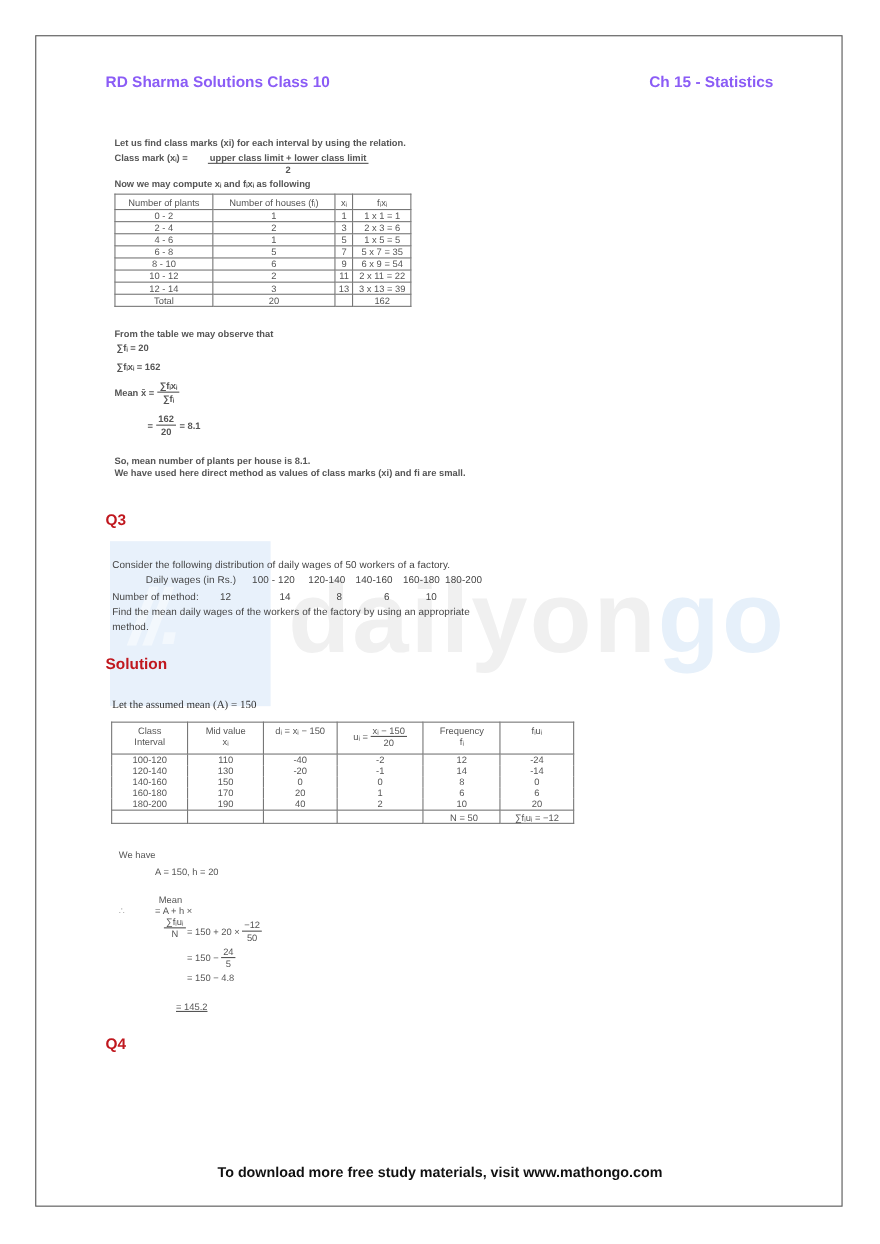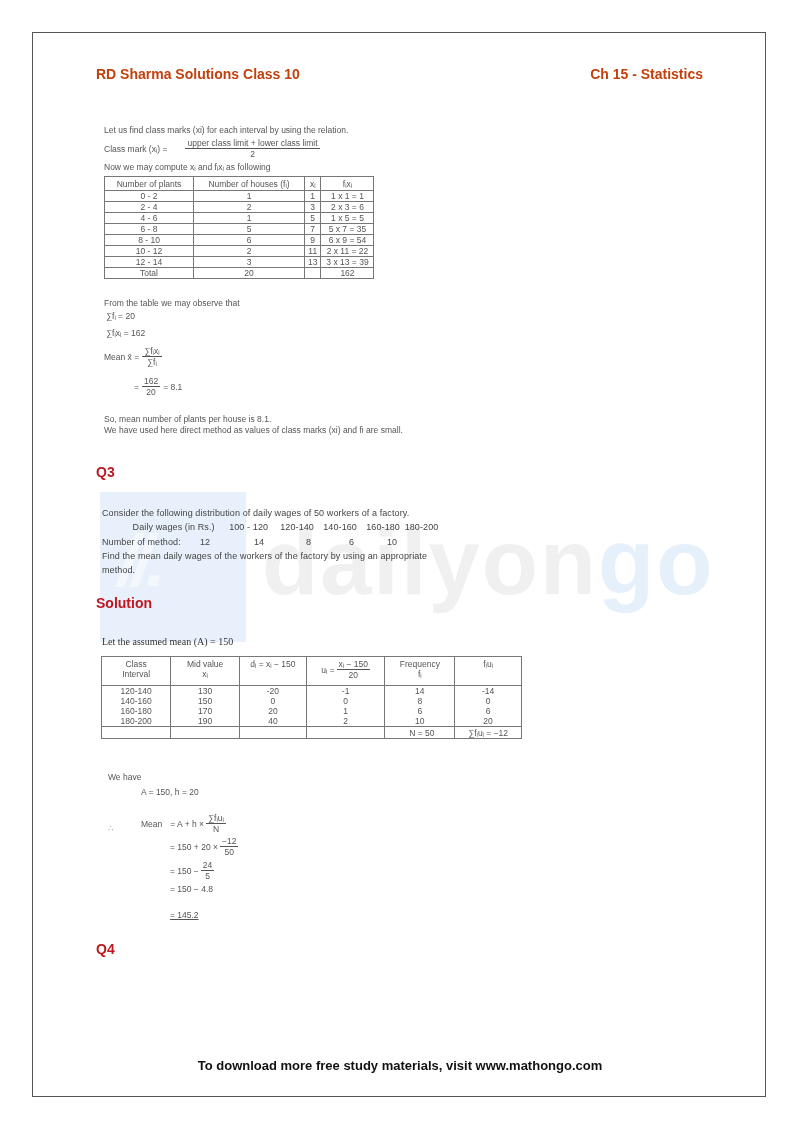--- a/index.html
+++ b/index.html
@@ -1,22 +1,22 @@
 <!DOCTYPE html>
 <html><head>
 <meta charset="utf-8">
 <style>
   html, body { margin: 0; padding: 0; background: #ffffff; }
   body { width: 800px; height: 1131px; position: relative; overflow: hidden; font-family: "Liberation Sans", sans-serif; color: #222; }
   .page-border { position: absolute; left: 32px; top: 32px; width: 734px; height: 1065px; border: 1.5px solid #555; box-sizing: border-box; }
-  .hdr { position: absolute; top: 66px; font-weight: bold; font-size: 14px; color: #c2410c; }
+  .hdr { position: absolute; top: 66px; font-weight: bold; font-size: 14px; color: #8b5cf6; }
   .hdr-left { left: 96px; }
   .hdr-right { right: 97px; }
 
-  .small { font-size: 8.5px; color: #555; }
+  .small { font-size: 8.5px; color: #555; font-weight: bold; }
   .abs { position: absolute; }
 
   
   table.t1 { position: absolute; left: 104px; top: 176px; border-collapse: collapse; font-size: 8.5px; color: #555; }
   table.t1 td, table.t1 th { border: 1px solid #777; padding: 0 3px; height: 10px; line-height: 10px; text-align: center; font-weight: normal; }
   table.t1 th { height: 13px; }
 
   .frac { display: inline-block; vertical-align: middle; text-align: center; }
   .frac .num { display: block; border-bottom: 1px solid #555; padding: 0 2px; }
   .frac .den { display: block; padding: 0 2px; }
@@ -45,21 +45,21 @@
 </style>
 </head>
 <body>
 
 <div class="page-border"></div>
 
 <div class="hdr hdr-left">RD Sharma Solutions Class 10</div>
 <div class="hdr hdr-right">Ch 15 - Statistics</div>
 
 <div class="abs small" style="left:104px; top:125px;">Let us find class marks (xi) for each interval by using the relation.</div>
-<div class="abs small" style="left:104px; top:138px; display:flex; align-items:center;">
+<div class="abs small" style="left:104px; top:138px; display:flex; align-items:flex-start;">
   <span style="margin-right:18px;">Class mark (xᵢ) =</span>
   <span class="frac">
     <span class="num">upper class limit + lower class limit</span>
     <span class="den">2</span>
   </span>
 </div>
 <div class="abs small" style="left:104px; top:162px;">Now we may compute xᵢ and fᵢxᵢ as following</div>
 
 <table class="t1">
   <tbody>
@@ -186,20 +186,28 @@
     </td>
     <td style="width:70px;">
           <div>Frequency</div>
           <div>fᵢ</div>
         </td>
     <td style="width:68px;border-radius:10px;">
           <div>fᵢuᵢ</div>
         </td>
   </tr>
   <tr>
+        <td>100-120</td>
+        <td>110</td>
+        <td>-40</td>
+        <td>-2</td>
+        <td>12</td>
+        <td>-24</td>
+      </tr>
+  <tr>
         <td>120-140</td>
         <td>130</td>
         <td>-20</td>
         <td>-1</td>
         <td>14</td>
         <td>-14</td>
       </tr>
   <tr>
         <td>140-160</td>
         <td>150</td>
@@ -231,21 +239,21 @@
         <td></td>
         <td style="text-align:center; padding-left:4px;">N = 50</td>
         <td>∑fᵢuᵢ = −12</td>
       </tr>
 </tbody>
   </table>
 
 <div class="sol-text" style="left:108px; top:772px;">We have</div>
 <div class="sol-text" style="left:141px; top:787px;">A = 150, h = 20</div>
 <div class="sol-text" style="left:108px; top:823px; color:#aaa;">∴</div>
-<div class="sol-text" style="left:141px; top:813px; display:flex; align-items:center;">
+<div class="sol-text" style="left:141px; top:813px; display:flex; align-items:center;flex-direction:column;">
   <span style="margin-right:8px;">Mean</span>
   <span style="margin-right:2px;">= A + h ×</span>
   <span class="frac">
       <span class="num">∑fᵢuᵢ</span>
       <span class="den">N</span>
     </span>
 </div>
 <div class="sol-text" style="left:170px; top:836px; display:flex; align-items:center;">
   <span style="margin-right:2px;">= 150 + 20 ×</span>
   <span class="frac">
@@ -254,17 +262,17 @@
     </span>
 </div>
 <div class="sol-text" style="left:170px; top:860px; display:flex; align-items:center;">
   <span style="margin-right:2px;">= 150 −</span>
   <span class="frac">
       <span class="num">24</span>
       <span class="den">5</span>
     </span>
 </div>
 <div class="sol-text" style="left:170px; top:884px;">= 150 − 4.8</div>
-<div class="sol-text" style="left:170px; top:910px;text-decoration:underline;">= 145.2</div>
+<div class="sol-text" style="left:160px; top:910px;text-decoration:underline;">= 145.2</div>
 
 <div class="q-heading" style="top:941px;">Q4</div>
 
 <div class="footer">To download more free study materials, visit www.mathongo.com</div>
 
 </body></html>

